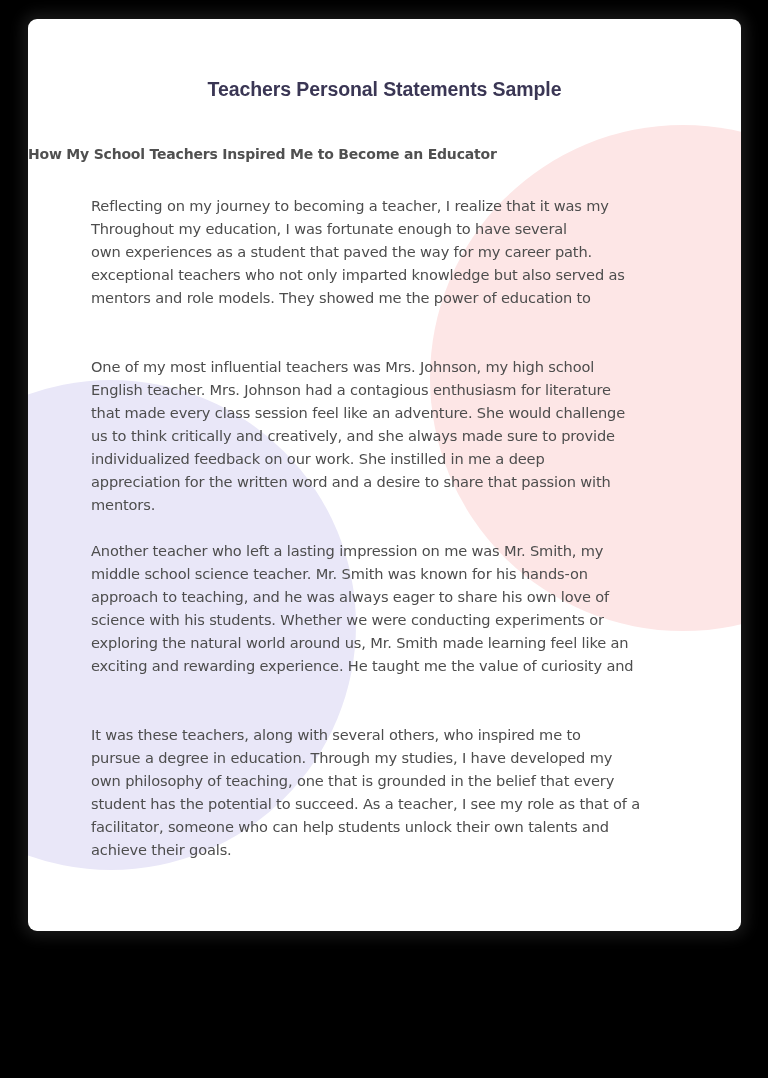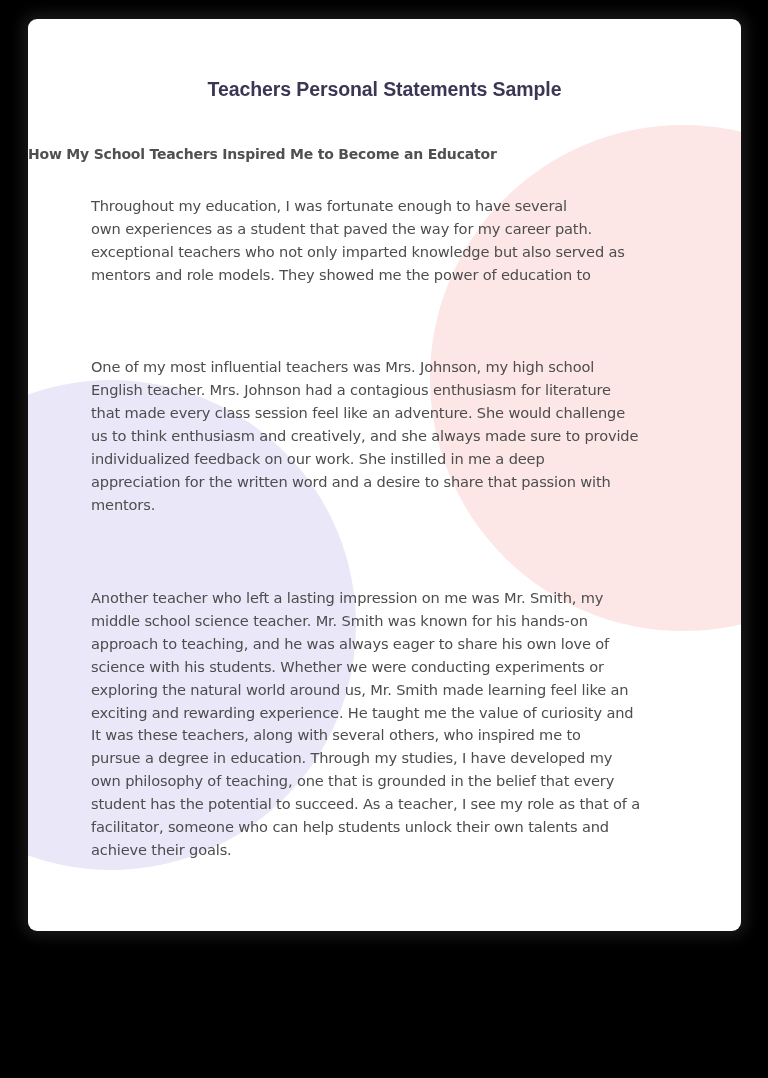--- a/index.html
+++ b/index.html
@@ -59,37 +59,38 @@
 <body>
 
 <div class="card">
   <div class="blob blob-pink" style="left:402px; top:106px; width:506px; height:506px;"></div>
   <div class="blob blob-purple" style="left:-162px; top:361px; width:490px; height:490px;"></div>
 
   <div class="title">Teachers Personal Statements Sample</div>
   <div class="subtitle">How My School Teachers Inspired Me to Become an Educator</div>
 
   <div class="para" style="top:175px;">
+    <span class="line">Reflecting on my journey to becoming a teacher, I realize that it was my</span>
     <span class="line">Throughout my education, I was fortunate enough to have several</span>
     <span class="line">own experiences as a student that paved the way for my career path.</span>
     <span class="line">exceptional teachers who not only imparted knowledge but also served as</span>
     <span class="line">mentors and role models. They showed me the power of education to</span>
   </div>
 
   <div class="para" style="top:336px;">
     <span class="line">One of my most influential teachers was Mrs. Johnson, my high school</span>
     <span class="line">English teacher. Mrs. Johnson had a contagious enthusiasm for literature</span>
     <span class="line">that made every class session feel like an adventure. She would challenge</span>
-    <span class="line">us to think enthusiasm and creatively, and she always made sure to provide</span>
+    <span class="line">us to think critically and creatively, and she always made sure to provide</span>
     <span class="line">individualized feedback on our work. She instilled in me a deep</span>
     <span class="line">appreciation for the written word and a desire to share that passion with</span>
     <span class="line">mentors.</span>
   </div>
 
-  <div class="para" style="top:520px;margin-top:47px;">
+  <div class="para" style="top:520px;">
     <span class="line">Another teacher who left a lasting impression on me was Mr. Smith, my</span>
     <span class="line">middle school science teacher. Mr. Smith was known for his hands-on</span>
     <span class="line">approach to teaching, and he was always eager to share his own love of</span>
     <span class="line">science with his students. Whether we were conducting experiments or</span>
     <span class="line">exploring the natural world around us, Mr. Smith made learning feel like an</span>
     <span class="line">exciting and rewarding experience. He taught me the value of curiosity and</span>
   </div>
 
   <div class="para" style="top:704px;">
     <span class="line">It was these teachers, along with several others, who inspired me to</span>

